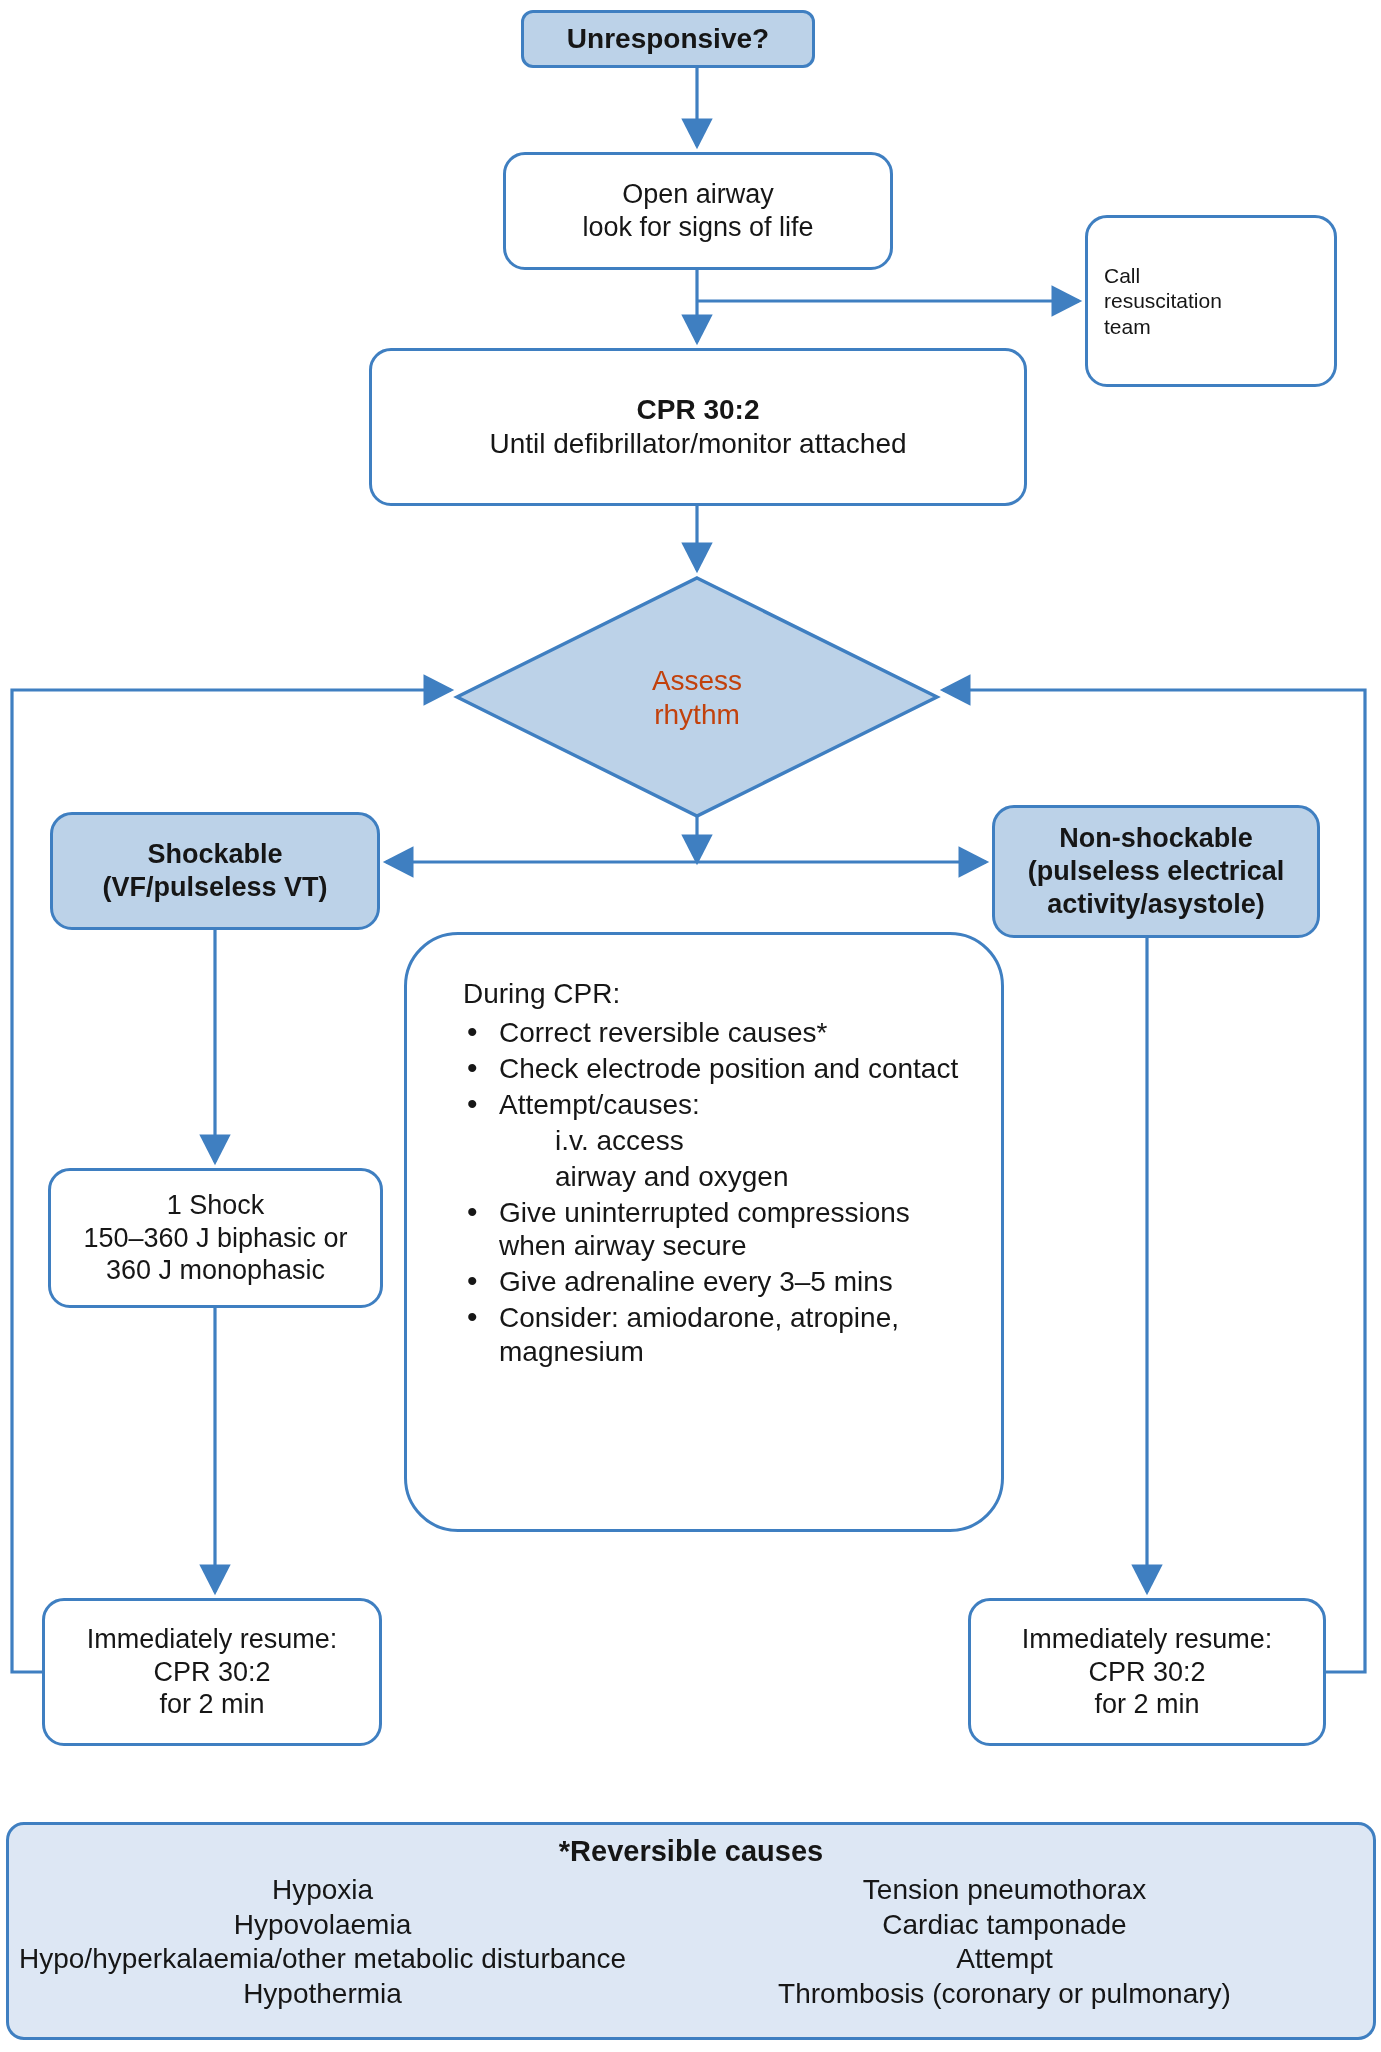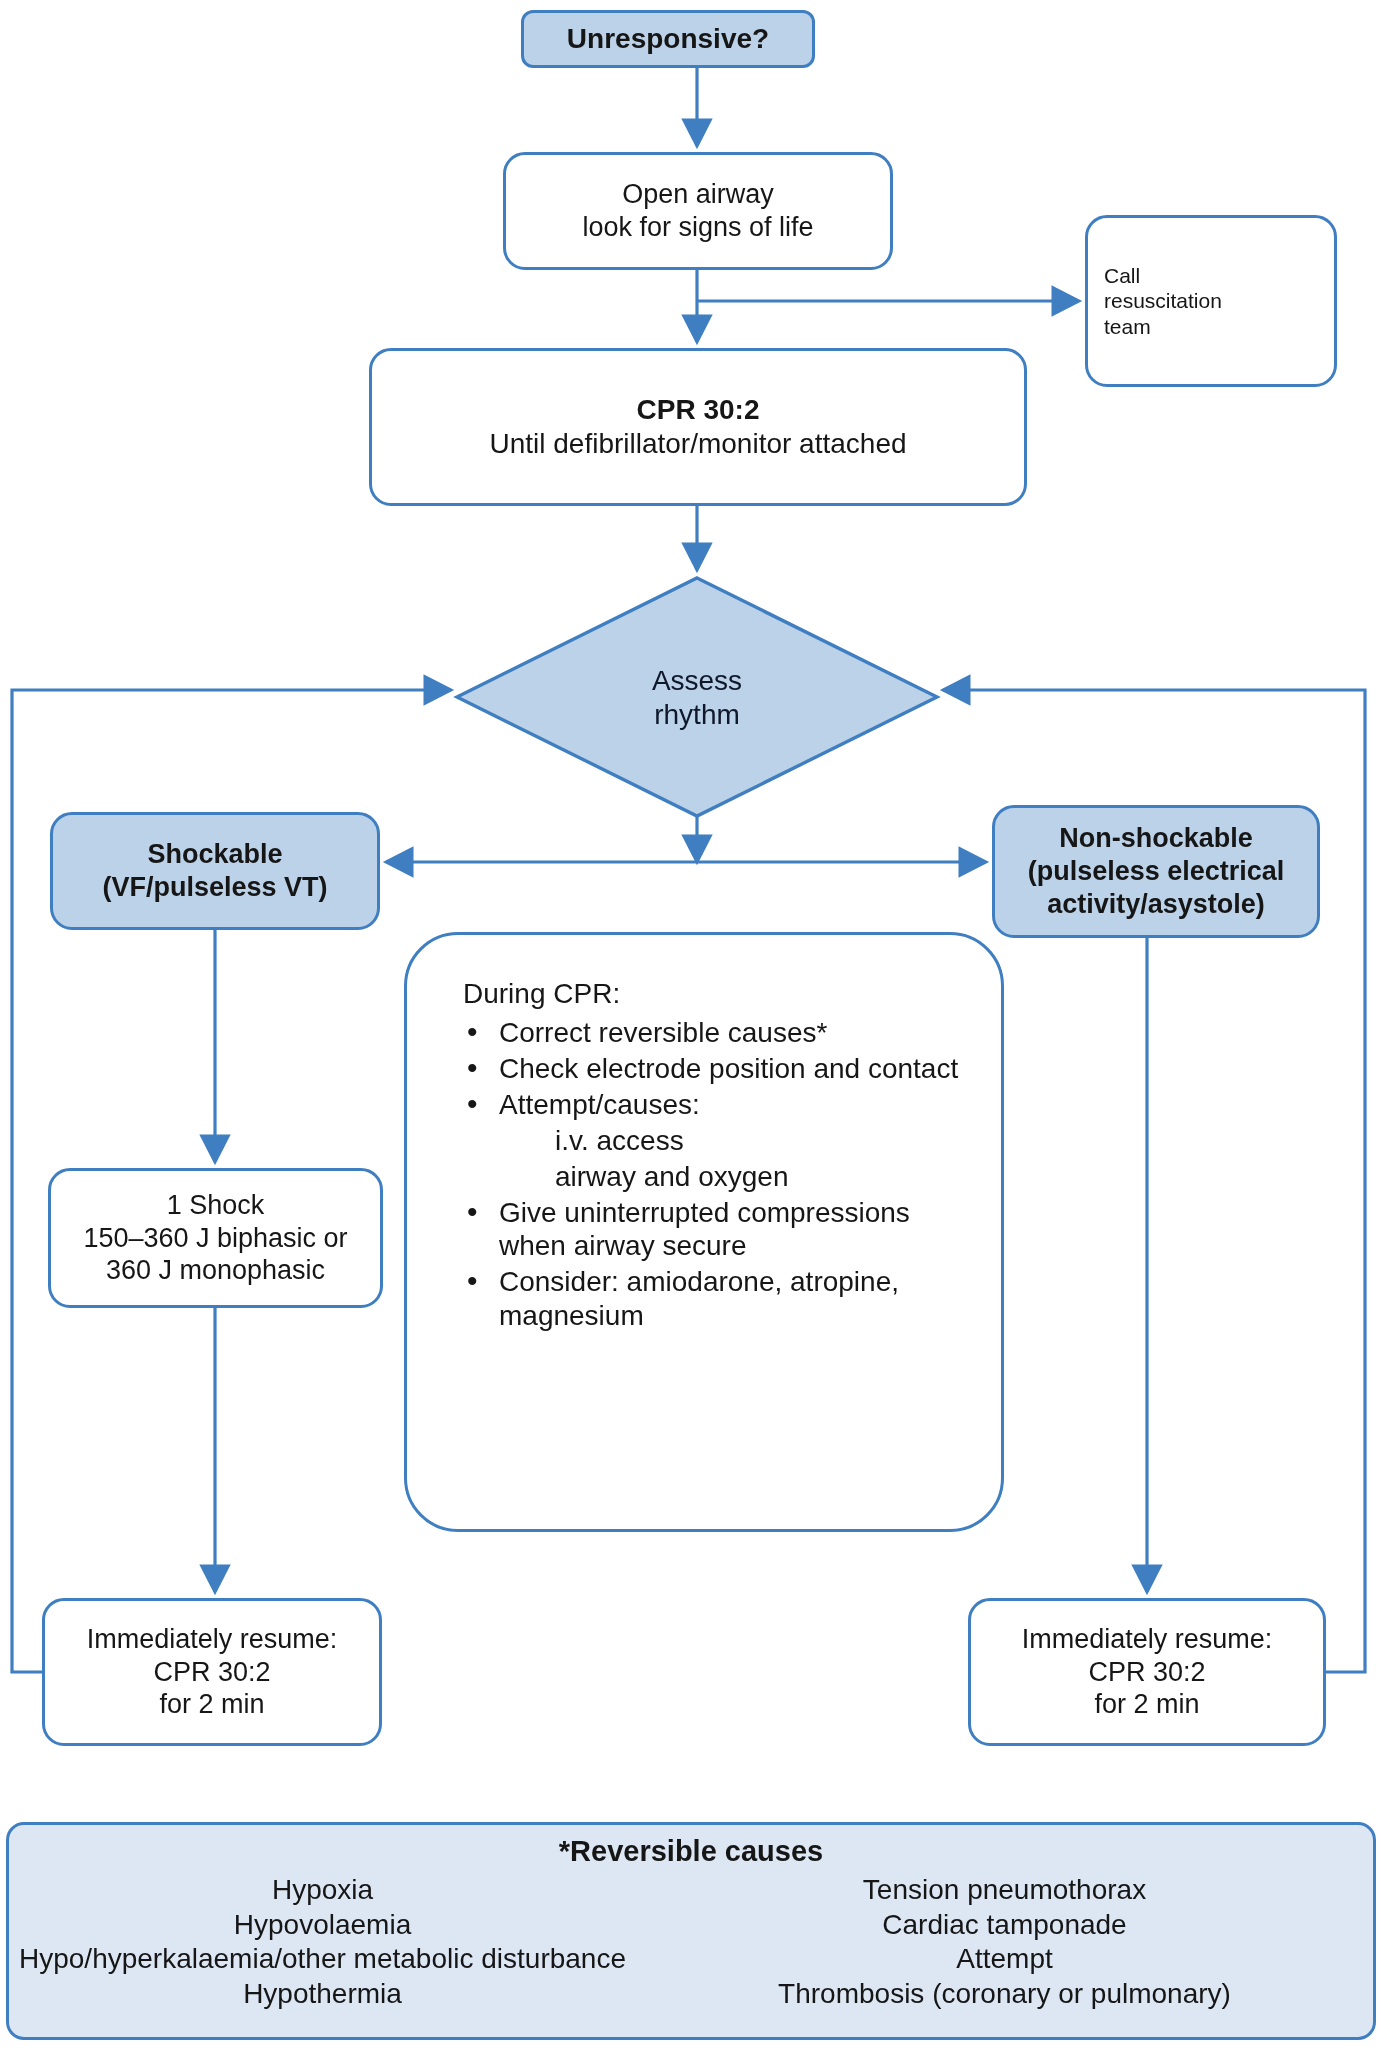--- a/index.html
+++ b/index.html
@@ -223,21 +223,21 @@
     <span class="ln">team</span>
   </div>
 
   <div class="node" id="n-cpr302">
     <span class="ln bold">CPR 30:2</span>
     <span class="ln">Until defibrillator/monitor attached</span>
   </div>
 
   <div style="position:absolute; left:597px; top:657px; width:200px; height:82px;
               display:flex; flex-direction:column; align-items:center; justify-content:center;
-              font-size:28px; line-height:1.22; color:#0f172a;">
+              font-size:28px; line-height:1.22; color:#c2410c;">
     <span class="ln">Assess</span>
     <span class="ln">rhythm</span>
   </div>
 
   <div class="node filled" id="n-shockable">
     <span class="ln">Shockable</span>
     <span class="ln">(VF/pulseless VT)</span>
   </div>
 
   <div class="node filled" id="n-nonshockable">
@@ -252,20 +252,21 @@
       <li>Correct reversible causes*</li>
       <li>Check electrode position and contact</li>
       <li>Attempt/causes:</li>
       <li class="nobullet">
         <span class="sub-ind">i.v. access</span>
       </li>
       <li class="nobullet">
         <span class="sub-ind">airway and oxygen</span>
       </li>
       <li>Give uninterrupted compressions when airway secure</li>
+      <li>Give adrenaline every 3–5 mins</li>
       <li>Consider: amiodarone, atropine, magnesium</li>
     </ul>
   </div>
 
   <div class="node" id="n-shock">
     <span class="ln">1 Shock</span>
     <span class="ln">150–360 J biphasic or</span>
     <span class="ln">360 J monophasic</span>
   </div>
 

